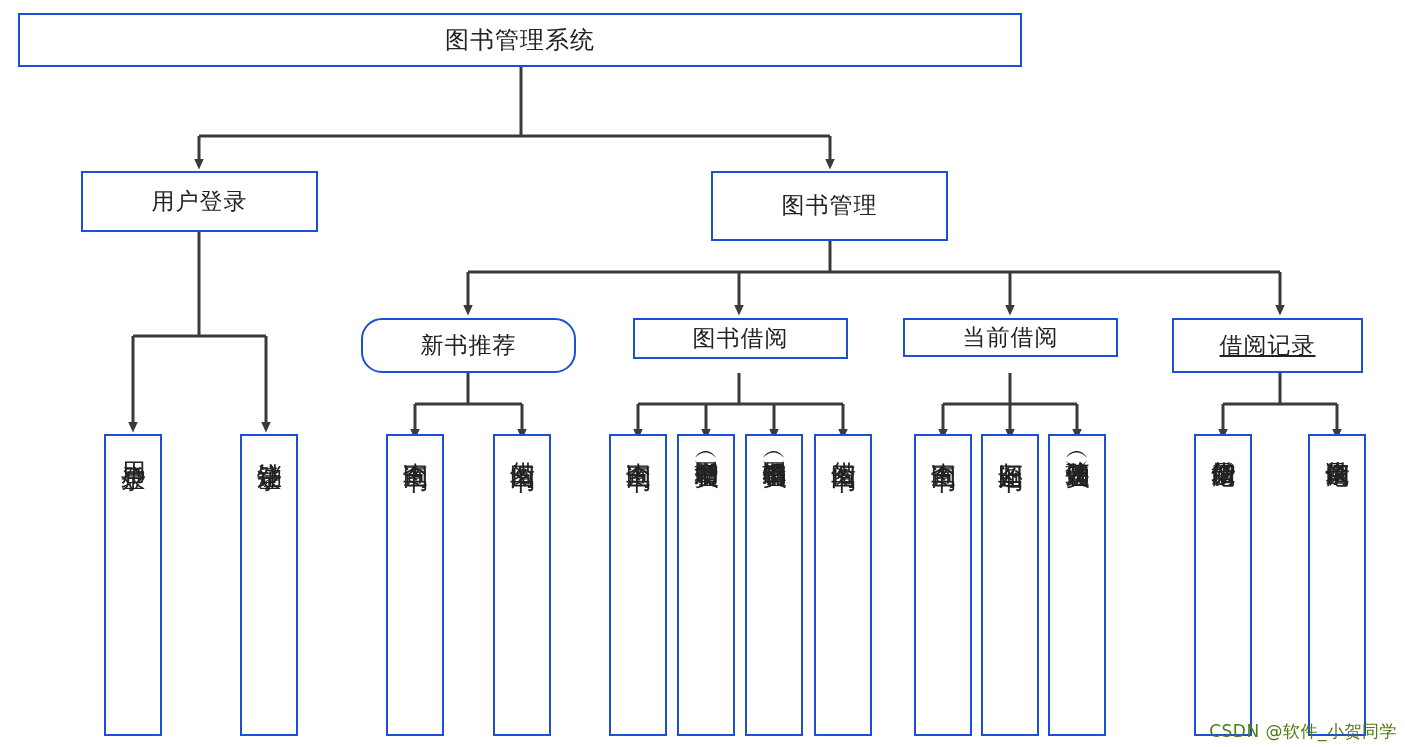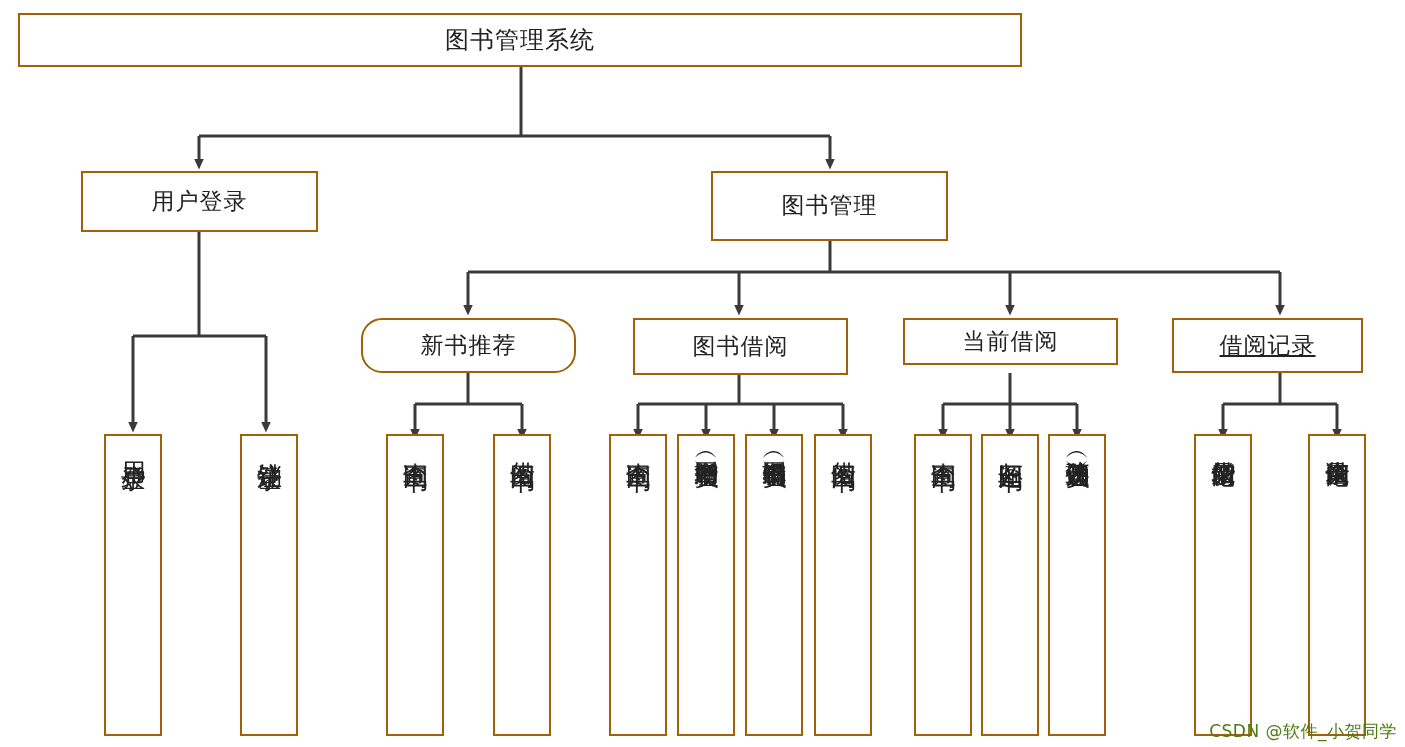--- a/index.html
+++ b/index.html
@@ -22,21 +22,21 @@
     left: 0;
     top: 0;
     width: 1405px;
     height: 747px;
     pointer-events: none;
   }
   .node {
     position: absolute;
     box-sizing: border-box;
     background: #ffffff;
-    border: 2px solid #a16207;
+    border: 2px solid #1d4ed8;
     display: flex;
     align-items: center;
     justify-content: center;
     color: #222222;
   }
   .node.h-node {
     font-size: 23px;
     letter-spacing: 1px;
     line-height: 1.1;
   }
@@ -133,24 +133,24 @@
   <div class="node h-node" style="left:81px; top:171px; width:237px; height:61px;">
     <span>用户登录</span>
   </div>
   <div class="node h-node" style="left:711px; top:171px; width:237px; height:70px;">
     <span>图书管理</span>
   </div>
 
   <div class="node h-node" style="left:361px; top:318px; width:215px; height:55px;border-radius:21px;">
     <span>新书推荐</span>
   </div>
-  <div class="node h-node" style="left:633px; top:318px; width:215px; height:57px;">
+  <div class="node h-node" style="left:633px; top:318px; width:215px; height:41px;">
     <span>图书借阅</span>
   </div>
-  <div class="node h-node" style="left:903px; top:318px; width:215px; height:47px;text-align:right;">
+  <div class="node h-node" style="left:903px; top:318px; width:215px; height:39px;text-align:right;">
     <span>当前借阅</span>
   </div>
   <div class="node h-node" style="left:1172px; top:318px; width:191px; height:55px;text-decoration:underline;">
     <span>借阅记录</span>
   </div>
 
   <div class="node leaf" style="left:104px; top:434px; width:58px; height:302px;">
     <span class="vtext">用户登录</span>
   </div>
   <div class="node leaf" style="left:240px; top:434px; width:58px; height:302px;">

